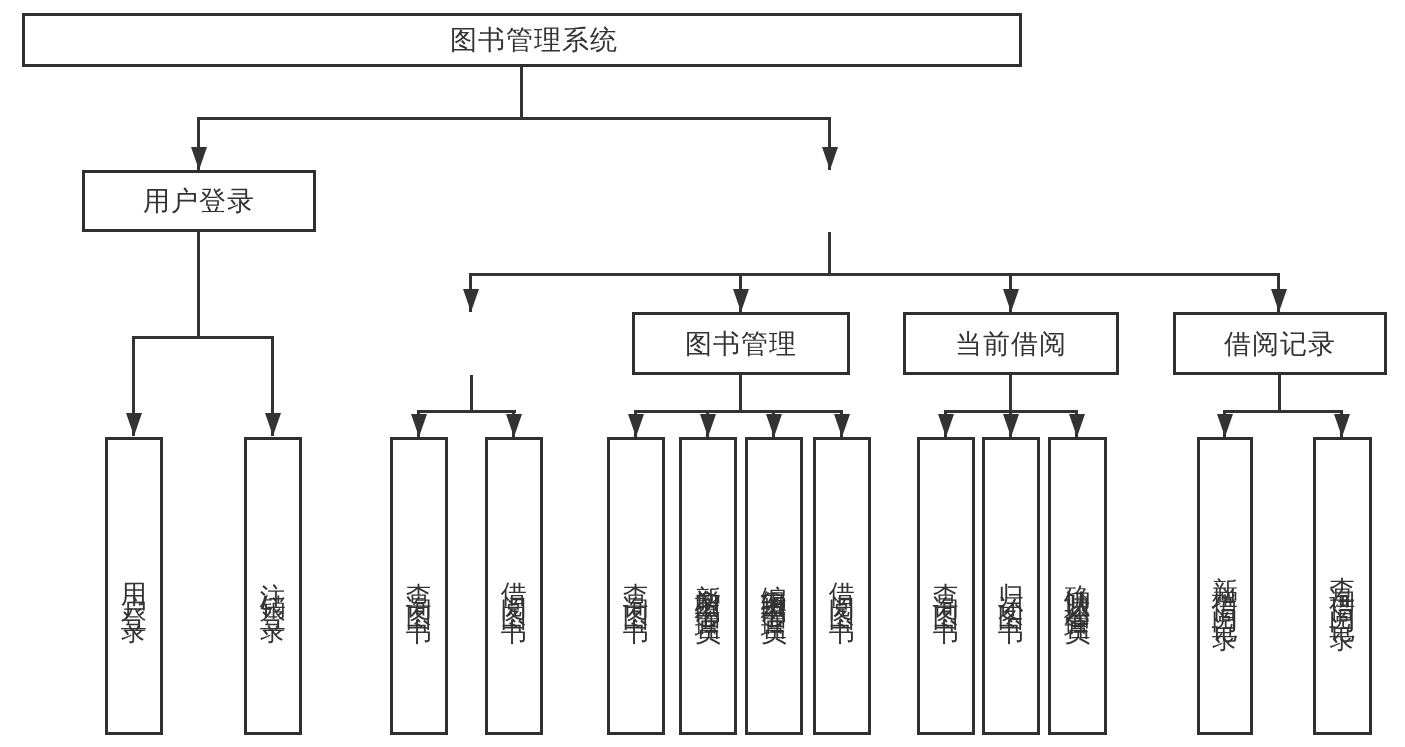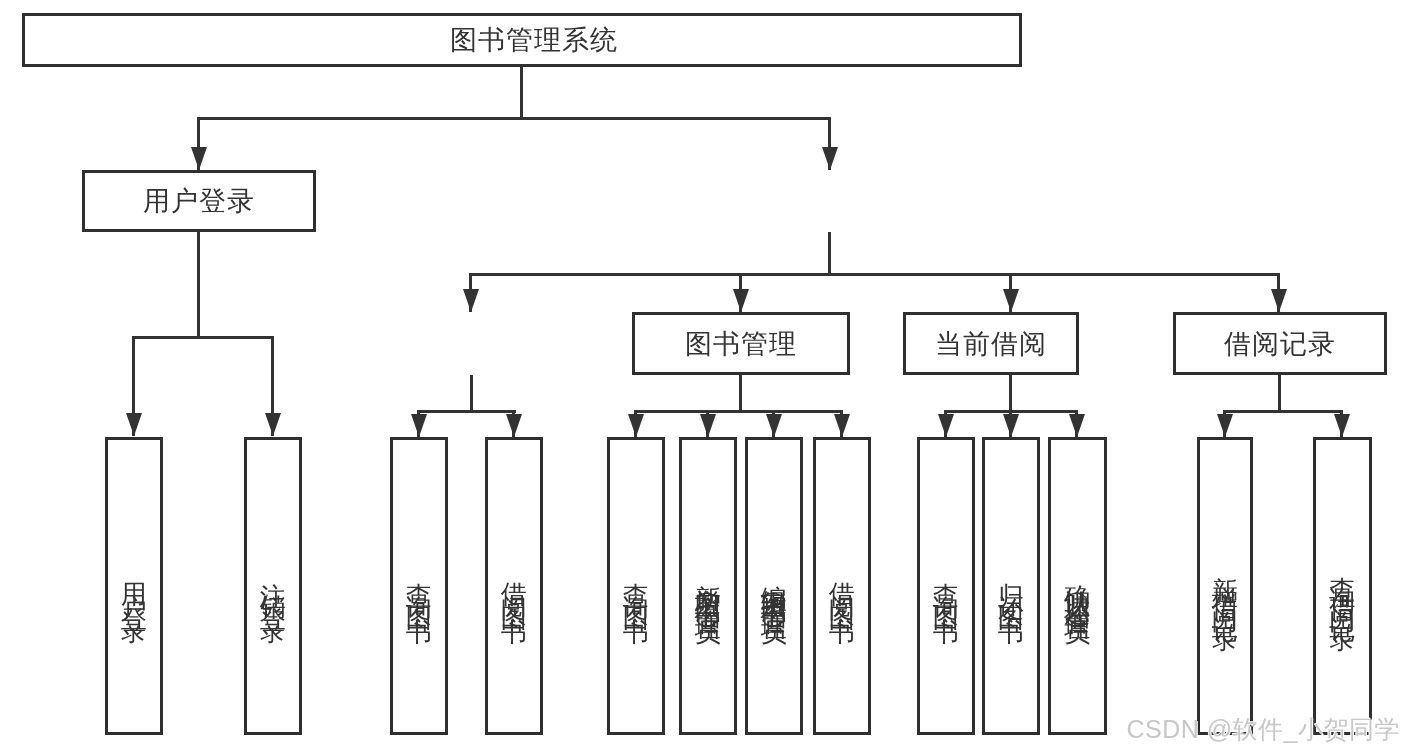--- a/index.html
+++ b/index.html
@@ -103,21 +103,21 @@
   <div class="vline" style="left:828px;  top:232px; height:41px;"></div>
   <div class="hline" style="left:470px;  top:273px; width:810px;"></div>
   <div class="drop" style="left:469px;  top:273px; height:39px;"></div>
   <div class="drop" style="left:739px;  top:273px; height:39px;"></div>
   <div class="drop" style="left:1009px; top:273px; height:39px;"></div>
   <div class="drop" style="left:1277px; top:273px; height:39px;"></div>
 
   <div class="box" style="left:632px; top:312px; width:218px; height:63px;">
     <span class="h-label">图书管理</span>
   </div>
-  <div class="box" style="left:903px; top:312px; width:176px; height:63px;">
+  <div class="box" style="left:903px; top:312px; width:216px; height:63px;">
     <span class="h-label">当前借阅</span>
   </div>
   <div class="box" style="left:1173px; top:312px; width:214px; height:63px;">
     <span class="h-label">借阅记录</span>
   </div>
 
   <div class="vline" style="left:470px; top:375px; height:35px;"></div>
   <div class="hline" style="left:418px; top:410px; width:98px;"></div>
   <div class="drop" style="left:417px; top:410px; height:27px;"></div>
   <div class="drop" style="left:512px; top:410px; height:27px;"></div>
@@ -177,15 +177,14 @@
     <span class="vtext sp-tight">确认归还（管理员）</span>
   </div>
 
   <div class="box" style="left:1197px; top:437px; width:56px; height:298px;">
     <span class="vtext sp-mid">新增借阅记录</span>
   </div>
   <div class="box" style="left:1313px; top:437px; width:59px; height:298px;">
     <span class="vtext sp-mid">查询借阅记录</span>
   </div>
 
-  <div id="watermark">CSDN @软件_小贺同学</div>
 
 </div>
 
 </body></html>

